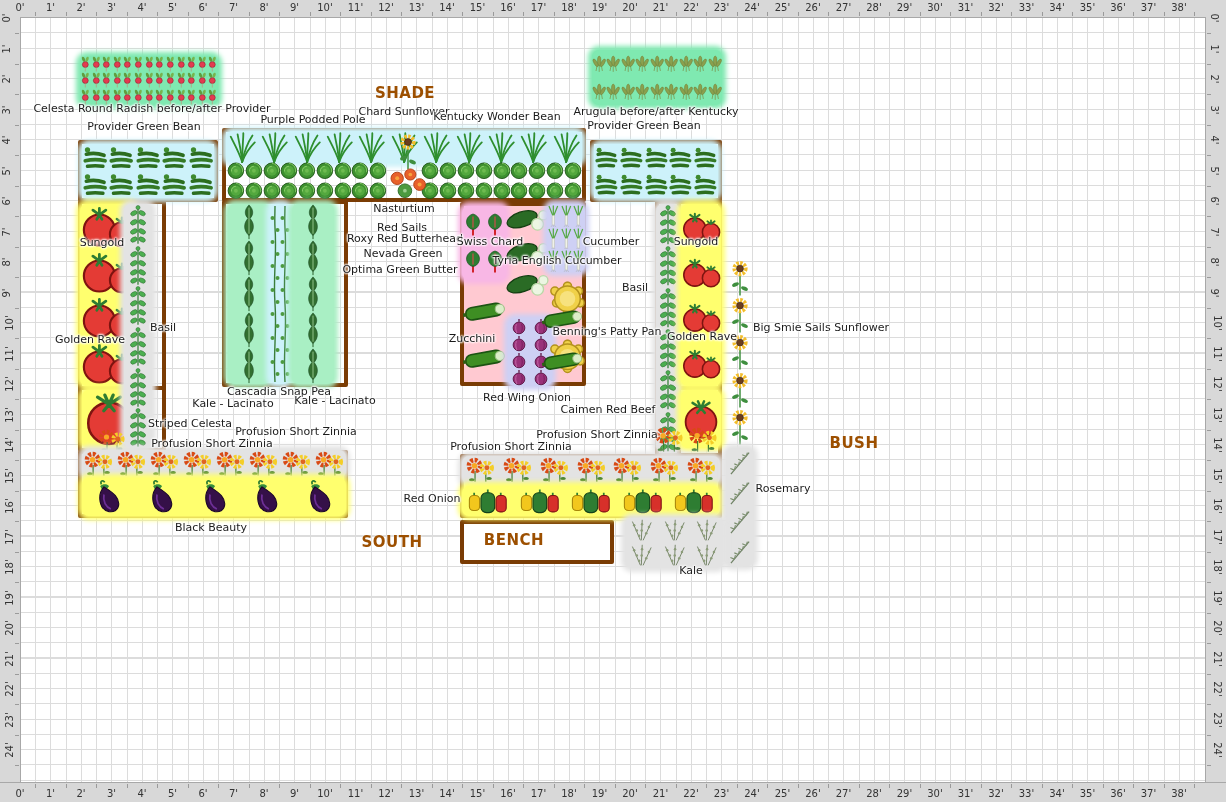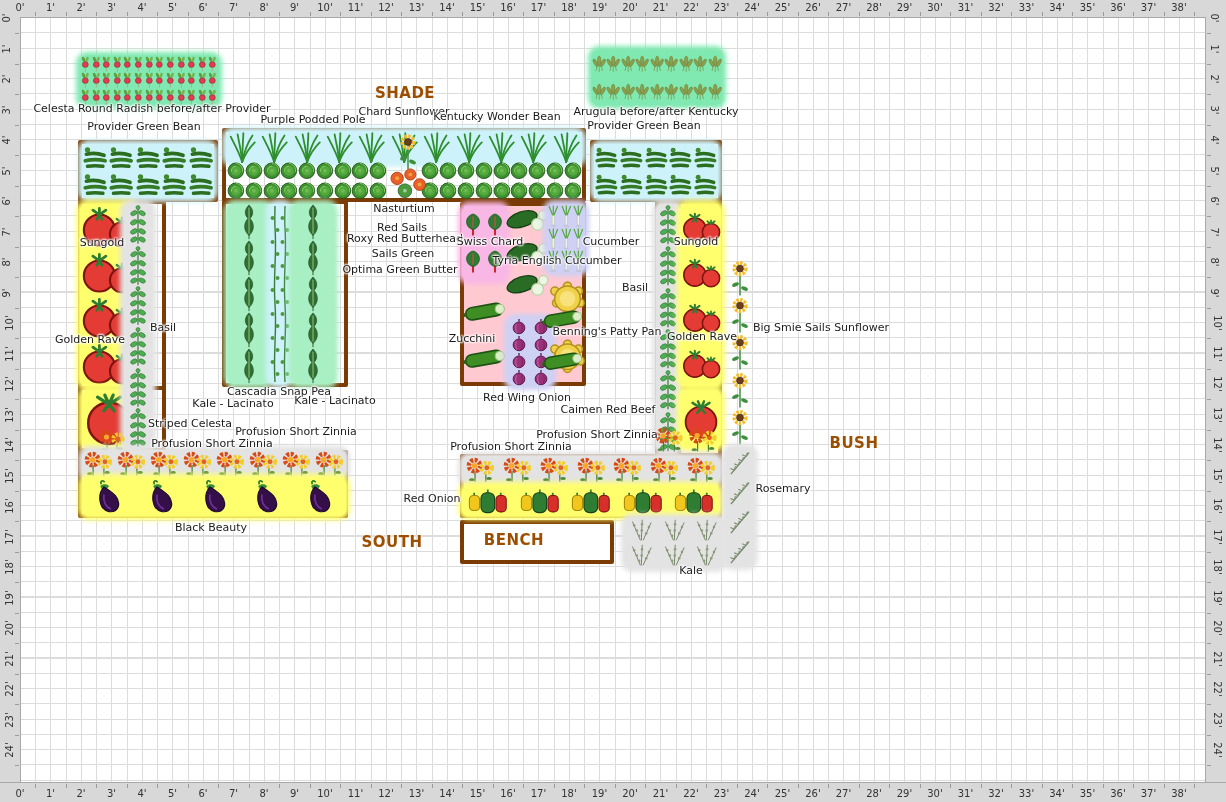--- a/index.html
+++ b/index.html
@@ -1166,21 +1166,21 @@
       <div class="plabel" style="left: 152px; top: 102px; color: rgb(27, 27, 27);">Celesta Round Radish before/after Provider</div>
       <div class="plabel" style="left: 144px; top: 120px; color: rgb(27, 27, 27);">Provider Green Bean</div>
       <div class="plabel" style="left: 313px; top: 113px; color: rgb(27, 27, 27);">Purple Podded Pole</div>
       <div class="plabel" style="left: 404px; top: 105px; color: rgb(27, 27, 27);">Chard Sunflower</div>
       <div class="plabel" style="left: 497px; top: 110px; color: rgb(27, 27, 27);">Kentucky Wonder Bean</div>
       <div class="plabel" style="left: 656px; top: 105px; color: rgb(27, 27, 27);">Arugula before/after Kentucky</div>
       <div class="plabel" style="left: 644px; top: 119px; color: rgb(27, 27, 27);">Provider Green Bean</div>
       <div class="plabel" style="left: 404px; top: 202px; color: rgb(27, 27, 27);">Nasturtium</div>
       <div class="plabel" style="left: 402px; top: 221px; color: rgb(27, 27, 27);">Red Sails</div>
       <div class="plabel" style="left: 405px; top: 232px; color: rgb(27, 27, 27);">Roxy Red Butterhead</div>
-      <div class="plabel" style="left: 403px; top: 247px; color: rgb(27, 27, 27);">Sails Green</div>
+      <div class="plabel" style="left: 403px; top: 247px; color: rgb(27, 27, 27);">Nevada Green</div>
       <div class="plabel" style="left: 400px; top: 263px; color: rgb(27, 27, 27);">Optima Green Butter</div>
       <div class="plabel" style="left: 490px; top: 235px; color: rgb(27, 27, 27);">Swiss Chard</div>
       <div class="plabel" style="left: 557px; top: 254px; color: rgb(27, 27, 27);">Tyria English Cucumber</div>
       <div class="plabel" style="left: 611px; top: 235px; color: rgb(27, 27, 27);">Cucumber</div>
       <div class="plabel" style="left: 102px; top: 236px; color: rgb(27, 27, 27);">Sungold</div>
       <div class="plabel" style="left: 696px; top: 235px; color: rgb(27, 27, 27);">Sungold</div>
       <div class="plabel" style="left: 163px; top: 321px; color: rgb(27, 27, 27);">Basil</div>
       <div class="plabel" style="left: 635px; top: 281px; color: rgb(27, 27, 27);">Basil</div>
       <div class="plabel" style="left: 90px; top: 333px; color: rgb(27, 27, 27);">Golden Rave</div>
       <div class="plabel" style="left: 702px; top: 330px; color: rgb(27, 27, 27);">Golden Rave</div>

